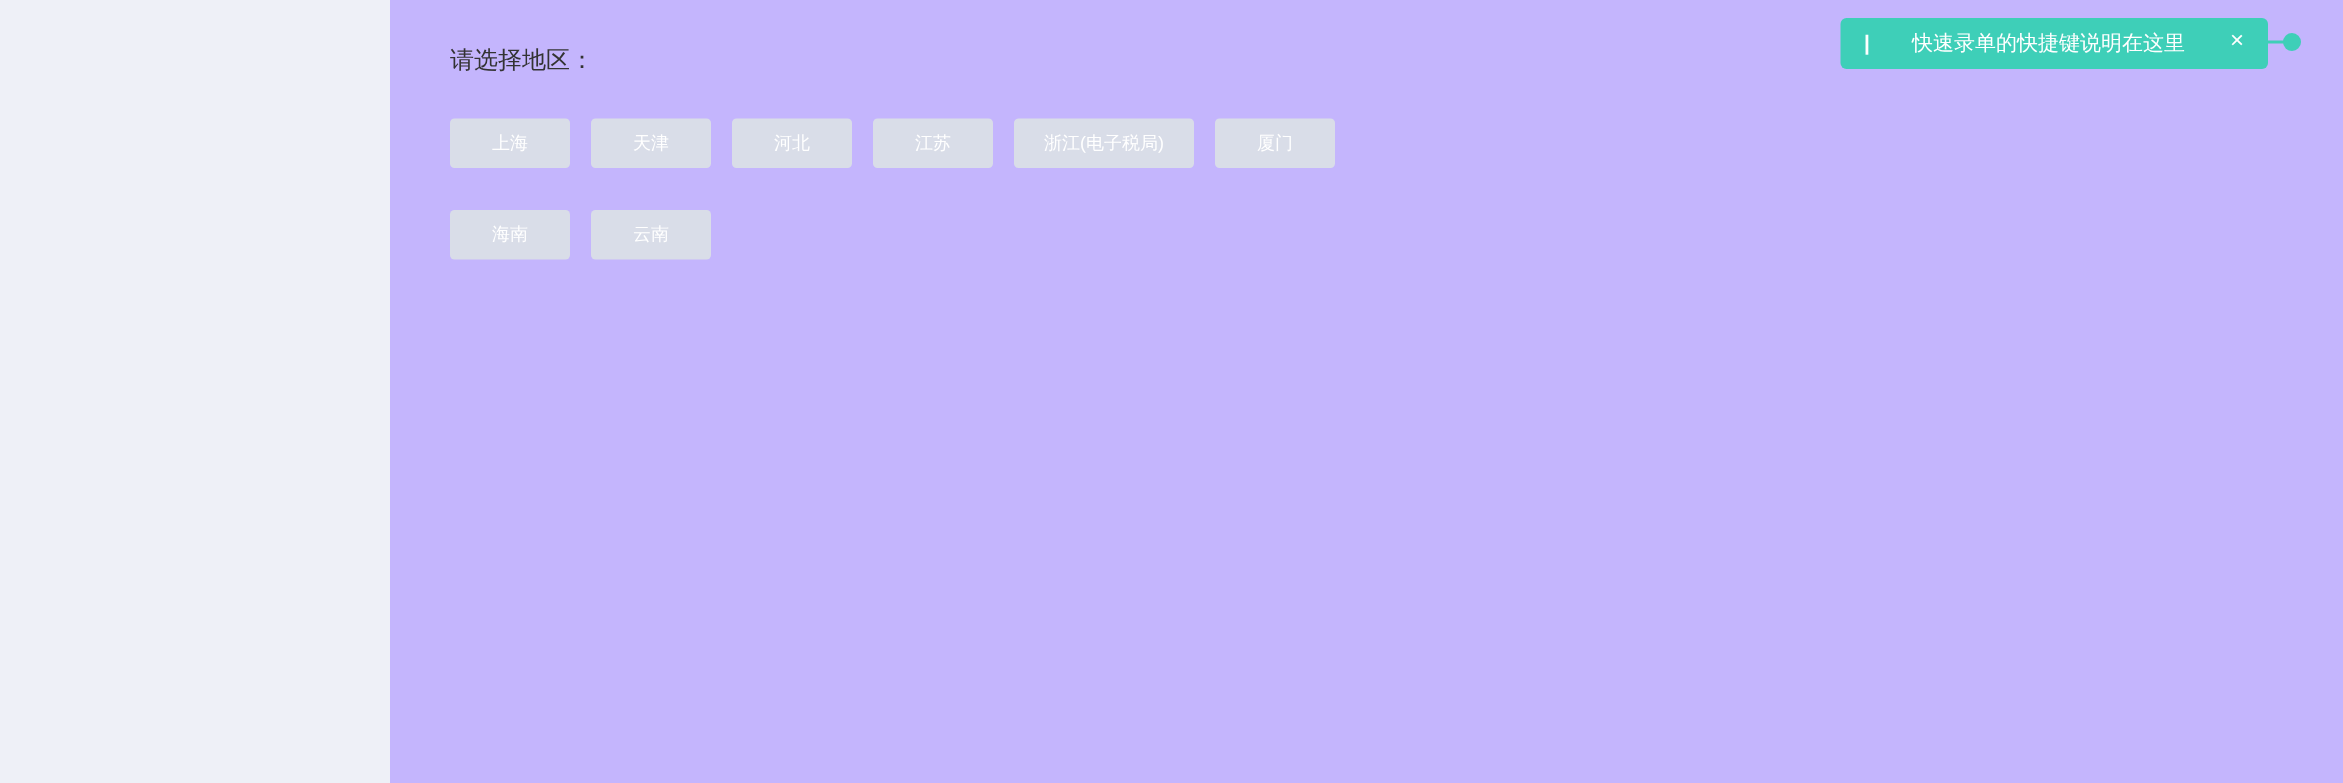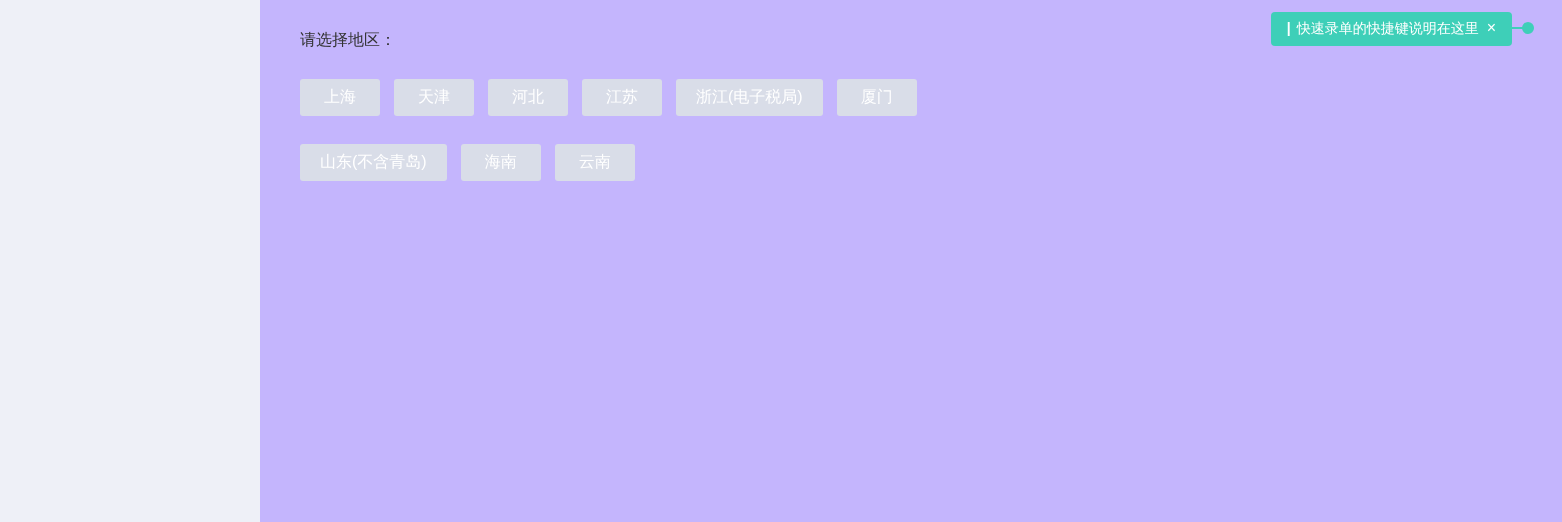--- a/index.html
+++ b/index.html
@@ -51,39 +51,39 @@
 
     .region-btn {
       display: inline-flex;
       align-items: center;
       justify-content: center;
       padding: 8px 20px;
       background: #d9dde8;
       border: none;
       border-radius: 3px;
       color: #fff;
-      font-size: 16px;
+      font-size: 12px;
       cursor: pointer;
       min-width: 80px;
       white-space: nowrap;
       font-family: 'Microsoft YaHei', '微软雅黑', sans-serif;
     }
 
     .tooltip-banner {
       position: absolute;
       top: 12px;
       right: 50px;
       background: #3ecfb8;
       color: #fff;
       font-size: 14px;
       padding: 8px 16px;
       border-radius: 4px;
       display: flex;
       align-items: flex-start;
-      gap: 4px;
+      gap: 26px;
       white-space: nowrap;
     }
 
     .tooltip-banner::before {
       content: '|';
       font-weight: bold;
       margin-right: 2px;
     }
 
     .tooltip-close {
@@ -124,21 +124,20 @@
   <div class="region-buttons">
 
     <button class="region-btn">上海</button>
     <button class="region-btn">天津</button>
     <button class="region-btn">河北</button>
     <button class="region-btn">江苏</button>
     <button class="region-btn">浙江(电子税局)</button>
     <button class="region-btn">厦门</button>
 
     <div style="flex-basis:100%;height:0;"></div>
-    <button class="region-btn">山东(不含青岛)</button>
     <button class="region-btn">海南</button>
     <button class="region-btn">云南</button>
   </div>
 </div>
 
 <div class="tooltip-banner">
   <span>快速录单的快捷键说明在这里</span>
   <span class="tooltip-close">×</span>
 </div>
 

